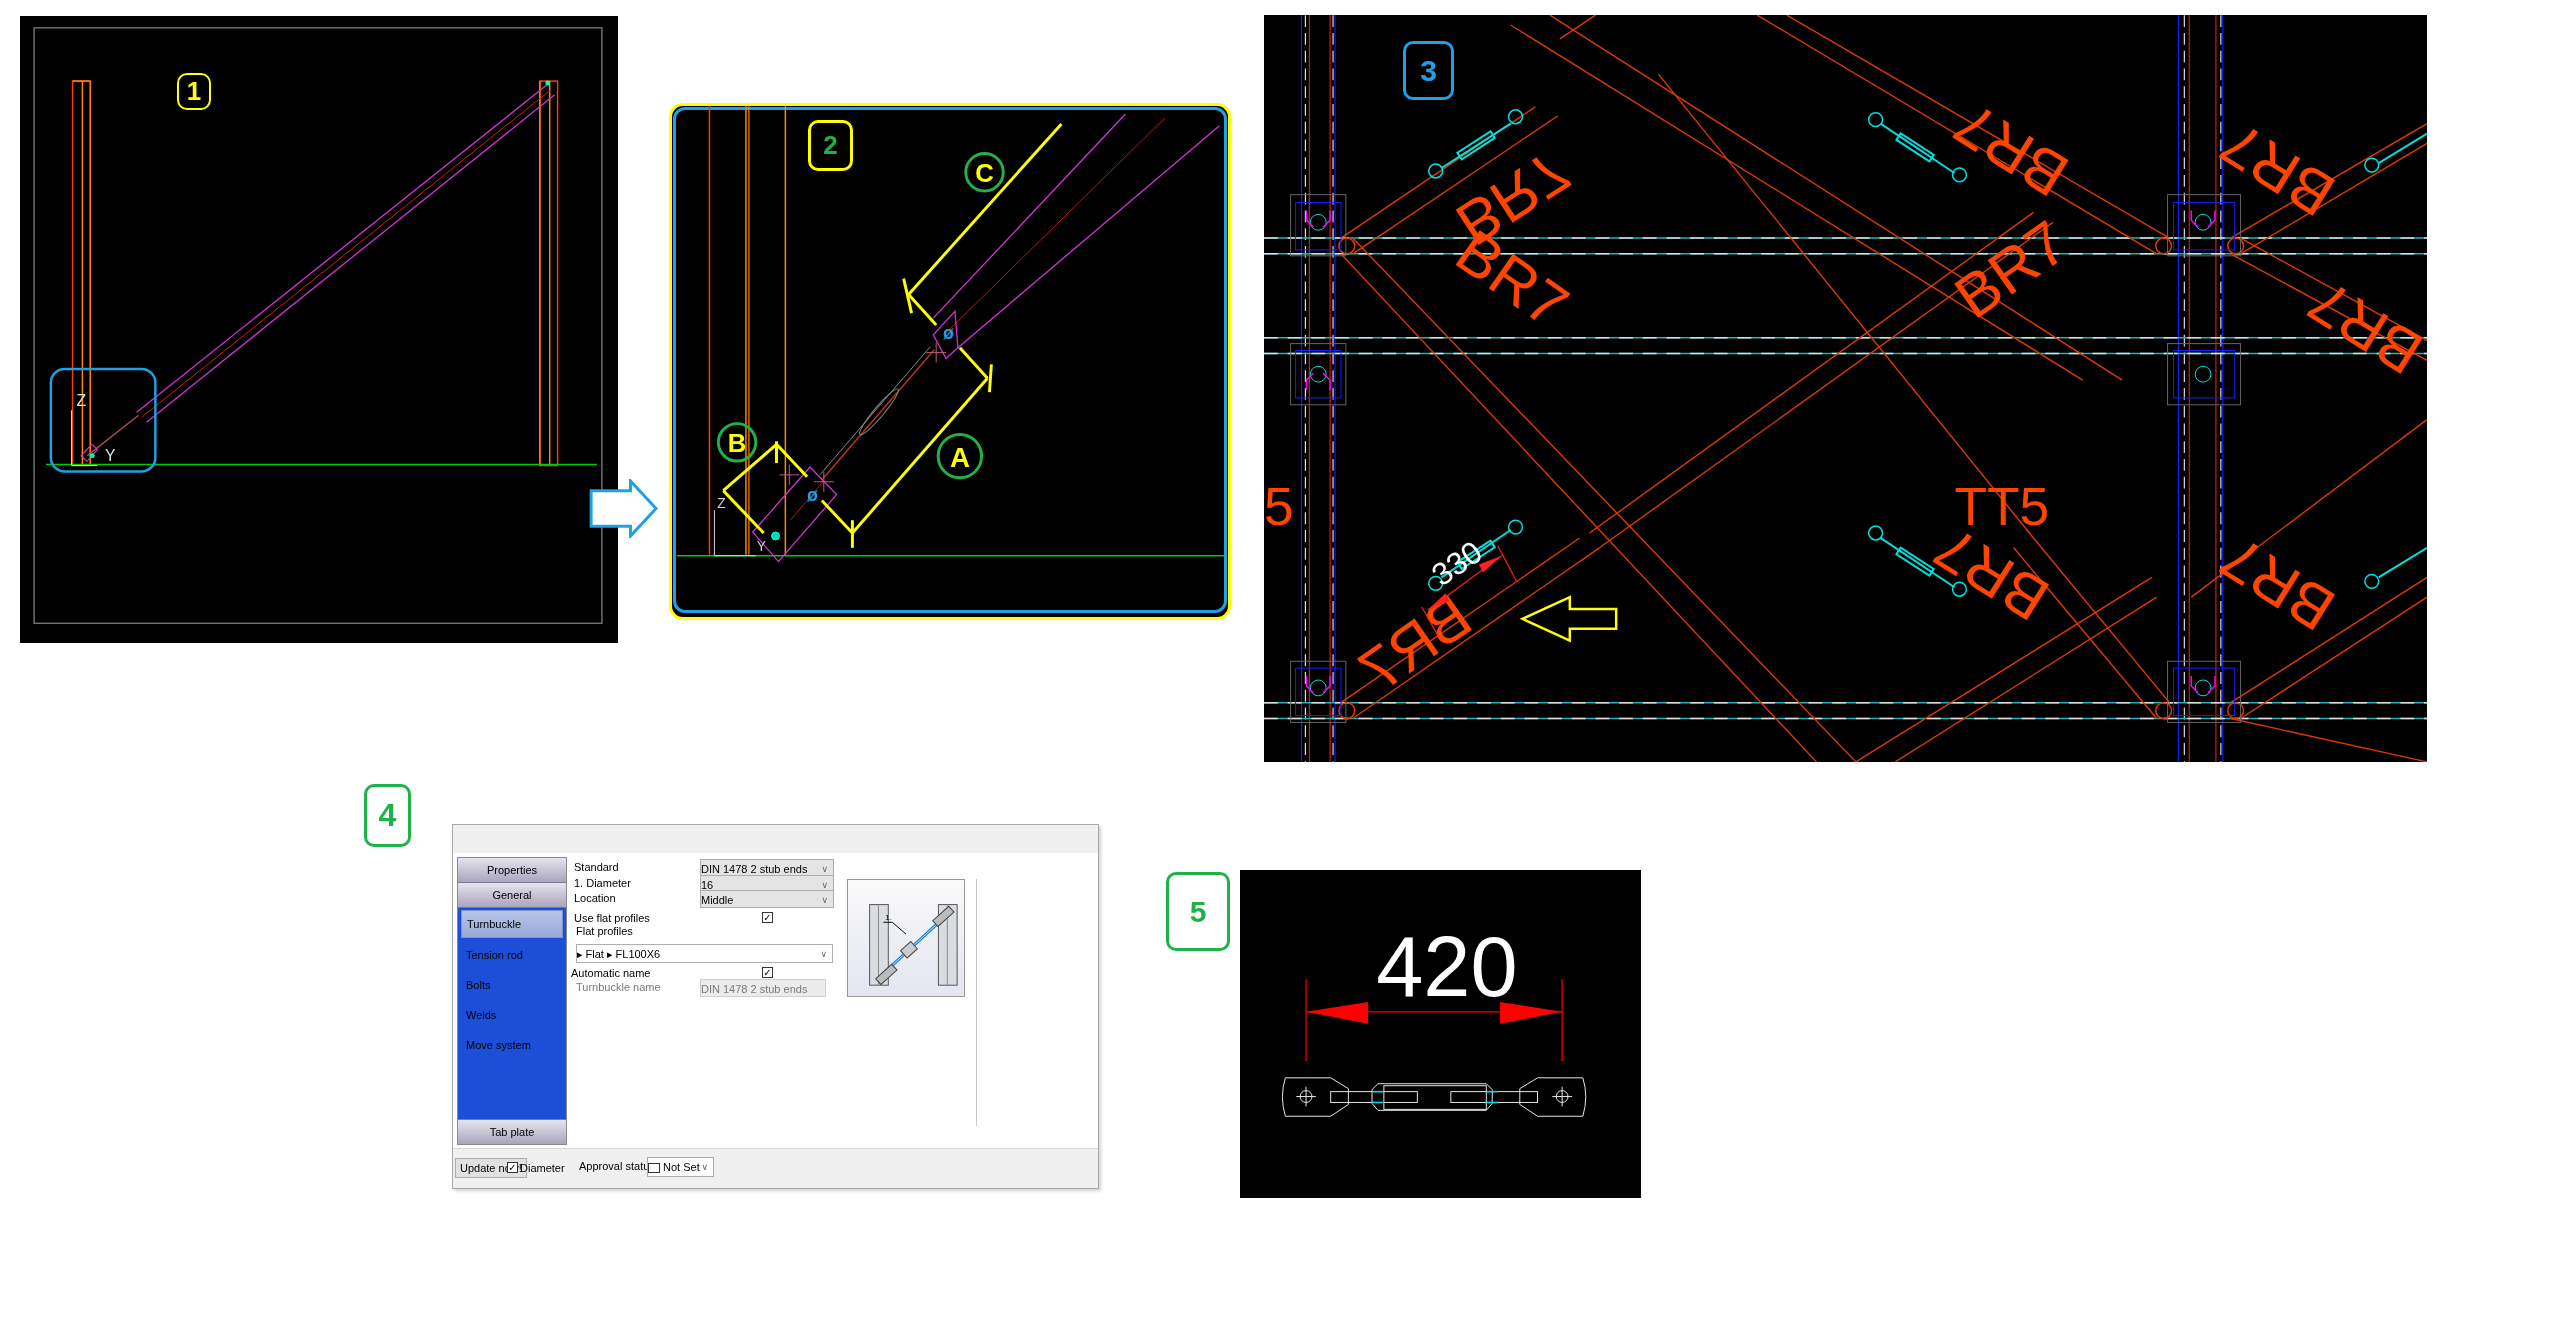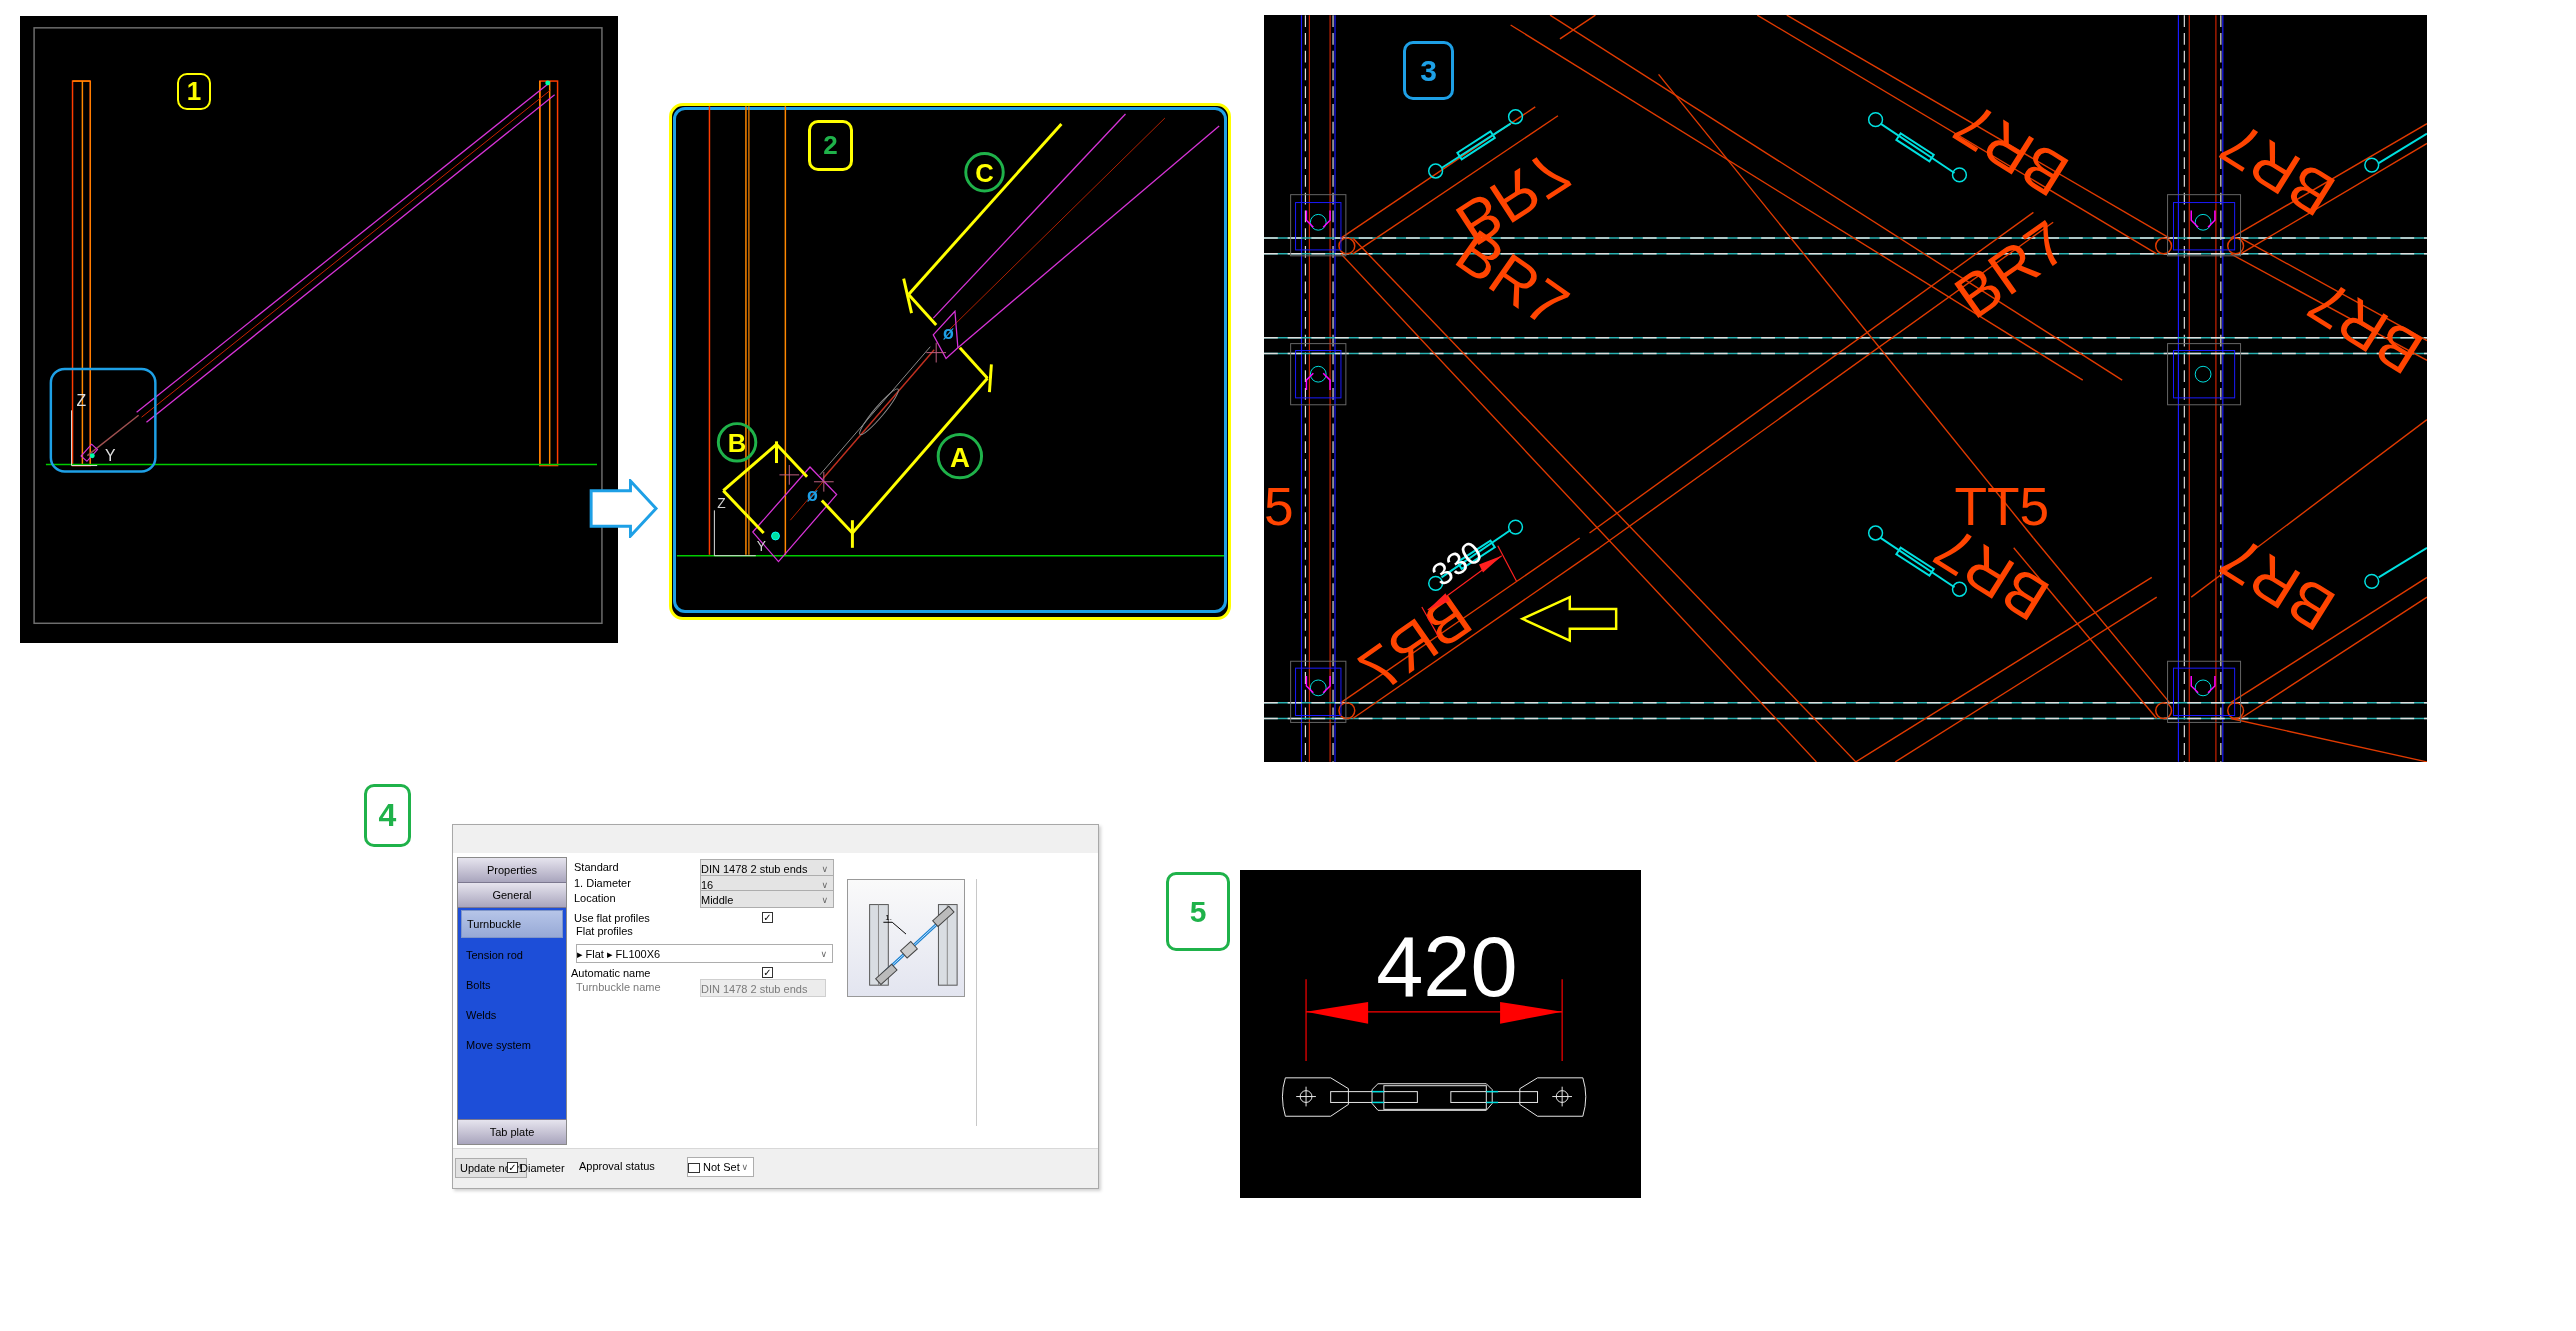--- a/index.html
+++ b/index.html
@@ -359,21 +359,21 @@
         <text x="38" y="41" font-size="8" fill="#000">1.</text>
       </svg>
     </div>
     <div class="abs" style="left:523px;top:26px;width:1px;height:247px;background:#c8c8c8;"></div>
   </div>
   <div class="dlg-foot">
     <div class="btn" style="left:2px;top:9px;">Update now!</div>
     <div class="chk" style="left:54px;top:13px;">✓</div>
     <span class="field-lbl" style="left:67px;top:13px;">Diameter</span>
     <span class="field-lbl" style="left:126px;top:11px;">Approval status</span>
-    <div class="combo white" style="left:194px;top:8px;width:67px;height:20px;margin-left:40px;">
+    <div class="combo white" style="left:194px;top:8px;width:67px;height:20px;">
       <span style="display:inline-block;width:10px;height:8px;border:1px solid #333;margin-right:3px;vertical-align:middle;"></span><span>Not Set</span><span class="chev">∨</span>
     </div>
   </div>
 </div>
 
 <div class="badge" style="left:1166px;top:872px;width:64px;height:79px;border:3px solid #1fb24a;color:#1fb24a;font-size:30px;box-sizing:border-box;">
   <span>5</span>
 </div>
 
 <div class="abs cad" style="left:1240px;top:838px;width:401px;height:328px;margin-top:32px;">

